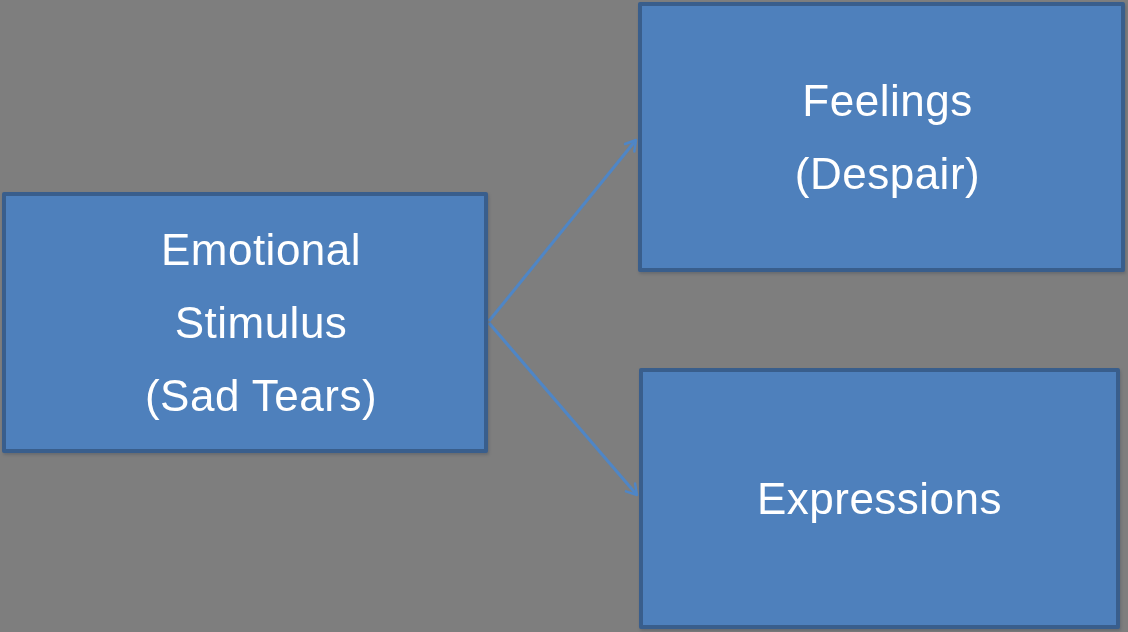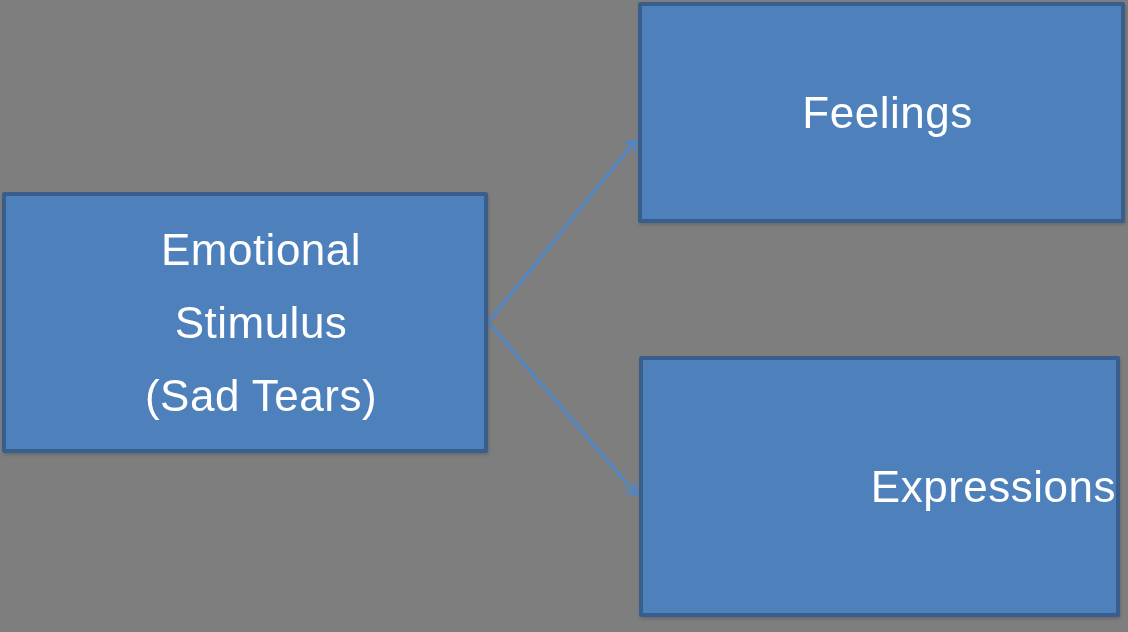--- a/index.html
+++ b/index.html
@@ -48,29 +48,28 @@
     left: 2px;
     top: 192px;
     width: 486px;
     height: 261px;
     padding-left: 32px;
   }
   .node-feelings {
     left: 638px;
     top: 2px;
     width: 487px;
-    height: 221px;
+    height: 270px;
     padding-left: 12px;
   }
   .node-expressions {
     left: 639px;
-    top: 356px;
+    top: 368px;
     width: 481px;
     height: 261px;
-    align-items: flex-end;
   }
   .node-line {
     white-space: nowrap;
   }
 </style>
 </head>
 <body>
 
 <div class="canvas">
 
@@ -85,19 +84,20 @@
   </svg>
 
   <div class="node node-stimulus">
     <div class="node-line">Emotional</div>
     <div class="node-line">Stimulus</div>
     <div class="node-line">(Sad Tears)</div>
   </div>
 
   <div class="node node-feelings">
     <div class="node-line">Feelings</div>
+    <div class="node-line">(Despair)</div>
   </div>
 
   <div class="node node-expressions">
     <div class="node-line">Expressions</div>
   </div>
 
 </div>
 
 </body></html>

